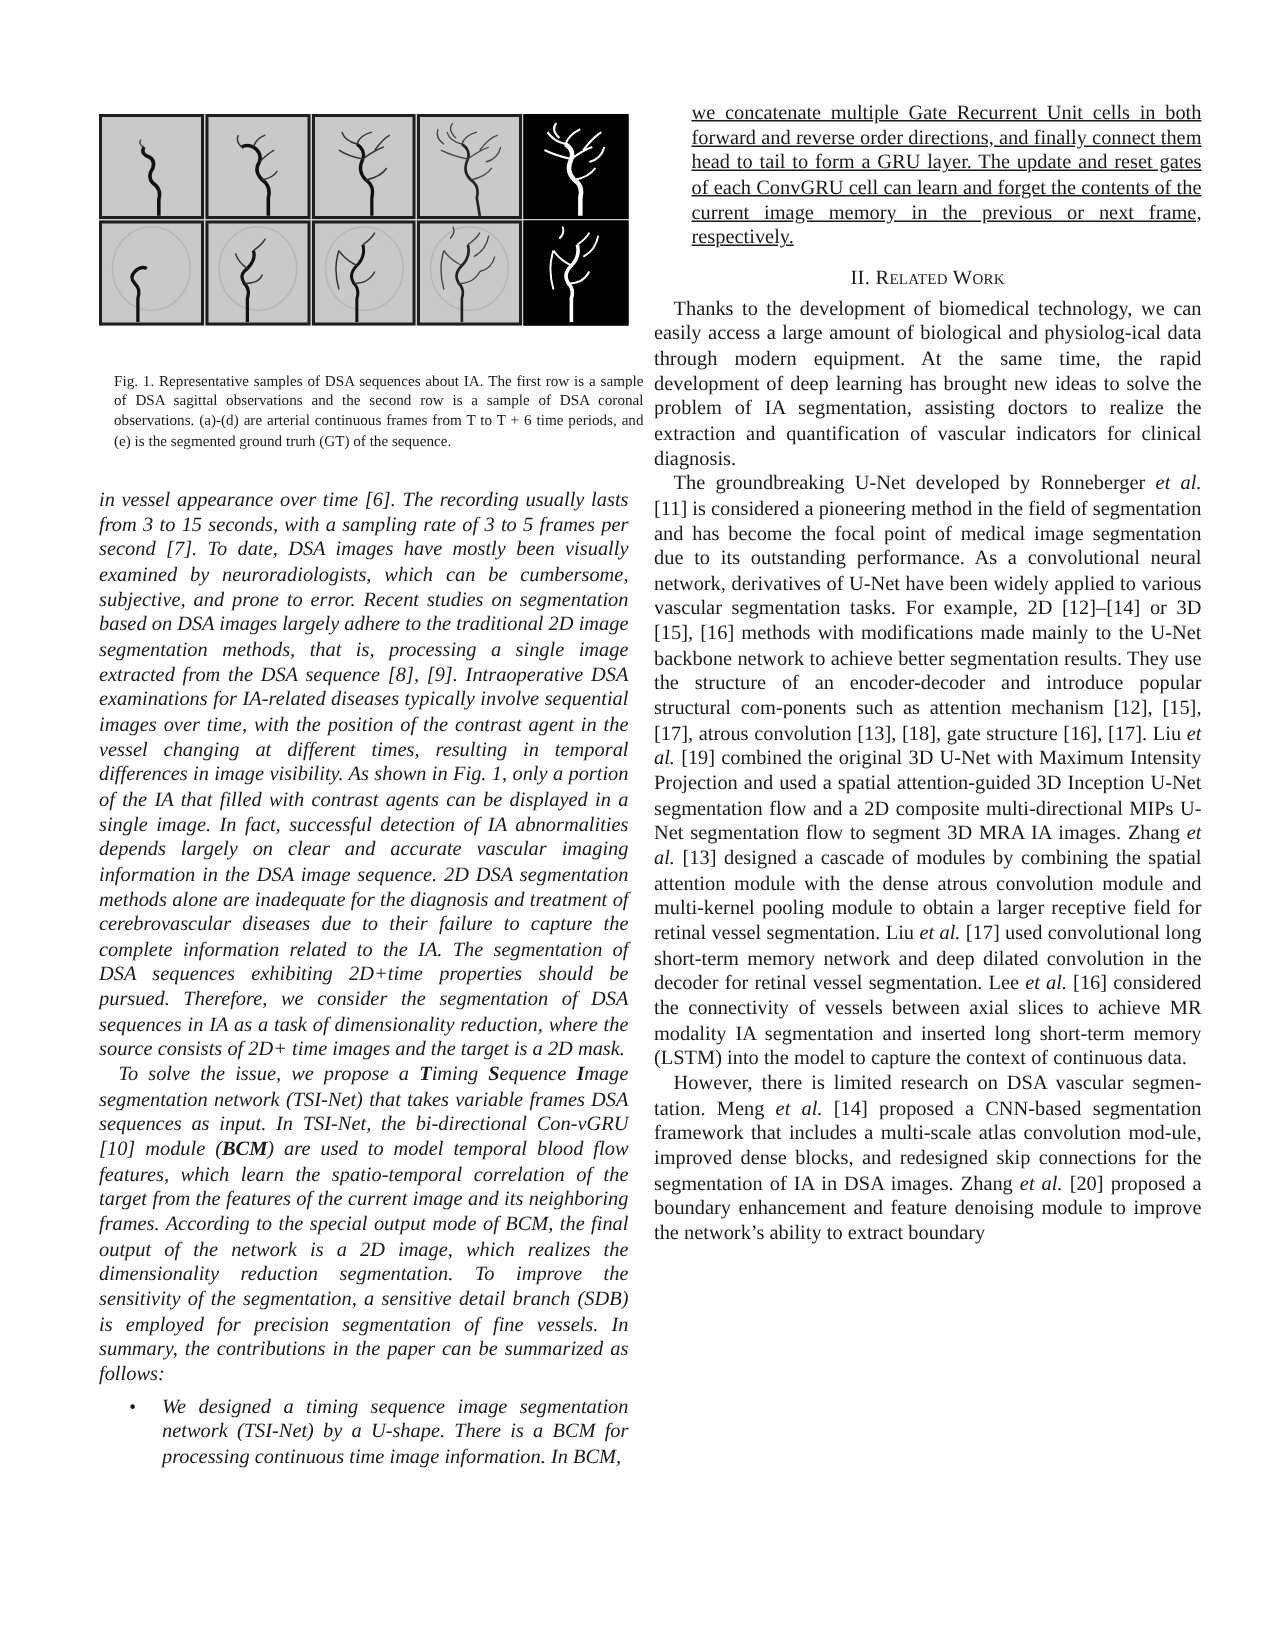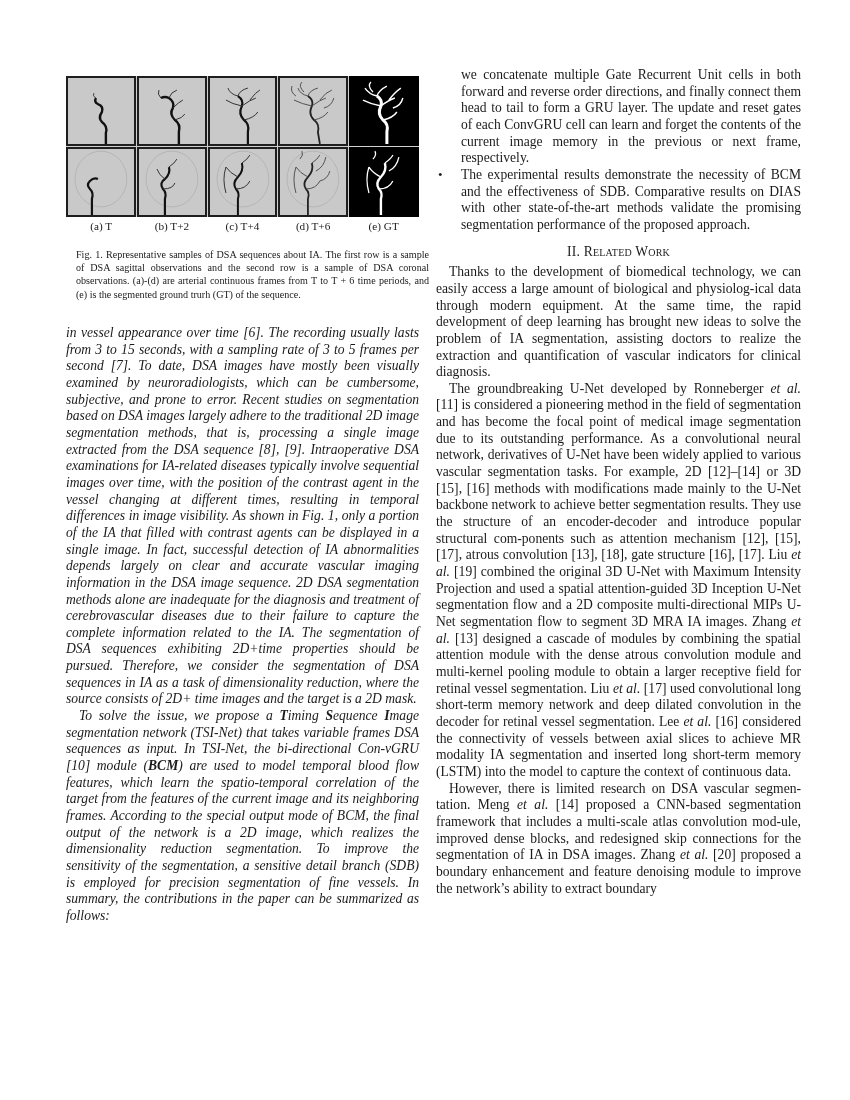--- a/index.html
+++ b/index.html
@@ -23,21 +23,21 @@
   .sub-labels { display: grid; grid-template-columns: repeat(5, 1fr); margin-top: 2px; font-size: 11.2px; text-align: center; line-height: 14px; }
   .caption { position: absolute; left: 76px; top: 248px; width: 353px; font-size: 10.1px; line-height: 13.2px; text-align: justify; }
 
   ul.bullets { list-style: none; margin: 0; padding: 0; }
   ul.bullets li { position: relative; }
   ul.bullets li::before { content: "\2022"; position: absolute; font-size: 13px; }
   .left-col ul.bullets li { padding-left: 42px; }
   .left-col ul.bullets li::before { left: 20px; }
   .right-col ul.bullets li { padding-left: 25px; }
   .right-col ul.bullets li::before { left: 2px; }
-  .cont { padding-left: 25px; }
+  .cont { padding-left: 25px; text-decoration: underline; }
 
   .section-head { text-align: center; margin: 10px 0 4px 0; font-size: 13.6px; letter-spacing: 0.2px; }
   .sc { font-variant: small-caps; }
   i { font-style: italic; }
   b { font-weight: bold; }
 </style>
 </head>
 <body>
 
 <div class="figure">
@@ -101,40 +101,35 @@
         <path d="M32 14 Q38 10 40 6 M28 28 Q20 24 16 18 M26 40 Q36 40 40 32 M16 18 Q12 30 16 44 M36 22 Q44 18 46 8 M20 10 Q24 6 22 2 M40 32 Q48 30 50 22" stroke="#444" stroke-width="0.9" fill="none"></path>
       </svg>
     </div>
     <div class="panel gt">
       <svg viewBox="0 0 66 66">
         <path d="M30 66 L30 50 Q32 44 28 40 Q24 34 30 28 Q36 22 34 14" stroke="#fff" stroke-width="2.4" fill="none"></path>
         <path d="M34 14 Q40 10 42 6 M30 28 Q22 24 18 18 M28 40 Q38 40 42 32 M18 18 Q14 30 18 44 M38 22 Q46 18 48 8 M22 10 Q26 6 24 2" stroke="#fff" stroke-width="1.3" fill="none"></path>
       </svg>
     </div>
   </div>
-  <div class="sub-labels">
-    <span>(a)  T</span>
-    <span>(b) T+2</span>
-    <span>(c) T+4</span>
-    <span>(d) T+6</span>
-    <span>(e) GT</span>
-  </div>
 </div>
 
 <div class="caption">Fig. 1.  Representative samples of DSA sequences about IA. The first row is a sample of DSA sagittal observations and the second row is a sample of DSA coronal observations. (a)-(d) are arterial continuous frames from T to T + 6 time periods, and (e) is the segmented ground trurh (GT) of the sequence.</div>
 
 <div class="col left-col" style="top:325px;font-style:italic;">
   <p>in vessel appearance over time [6]. The recording usually lasts from 3 to 15 seconds, with a sampling rate of 3 to 5 frames per second [7]. To date, DSA images have mostly been visually examined by neuroradiologists, which can be cumbersome, subjective, and prone to error. Recent studies on segmentation based on DSA images largely adhere to the traditional 2D image segmentation methods, that is, processing a single image extracted from the DSA sequence [8], [9]. Intraoperative DSA examinations for IA-related diseases typically involve sequential images over time, with the position of the contrast agent in the vessel changing at different times, resulting in temporal differences in image visibility. As shown in Fig. 1, only a portion of the IA that filled with contrast agents can be displayed in a single image. In fact, successful detection of IA abnormalities depends largely on clear and accurate vascular imaging information in the DSA image sequence. 2D DSA segmentation methods alone are inadequate for the diagnosis and treatment of cerebrovascular diseases due to their failure to capture the complete information related to the IA. The segmentation of DSA sequences exhibiting 2D+time properties should be pursued. Therefore, we consider the segmentation of DSA sequences in IA as a task of dimensionality reduction, where the source consists of 2D+ time images and the target is a 2D mask.</p>
   <p class="indent"><span>To solve the issue, we propose a </span><b>T</b><span>iming </span><b>S</b><span>equence </span><b>I</b><span>mage segmentation network (TSI-Net) that takes variable frames DSA sequences as input. In TSI-Net, the bi-directional Con-vGRU [10] module (</span><b>BCM</b><span>) are used to model temporal blood flow features, which learn the spatio-temporal correlation of the target from the features of the current image and its neighboring frames. According to the special output mode of BCM, the final output of the network is a 2D image, which realizes the dimensionality reduction segmentation. To improve the sensitivity of the segmentation, a sensitive detail branch (SDB) is employed for precision segmentation of fine vessels. In summary, the contributions in the paper can be summarized as follows:</span></p>
+  <ul class="bullets" style="margin-top:5px;">
+    <li>We designed a timing sequence image segmentation network (TSI-Net) by a U-shape. There is a BCM for processing continuous time image information. In BCM,</li>
+  </ul>
 </div>
 
 <div class="col right-col">
   <p class="cont">we concatenate multiple Gate Recurrent Unit cells in both forward and reverse order directions, and finally connect them head to tail to form a GRU layer. The update and reset gates of each ConvGRU cell can learn and forget the contents of the current image memory in the previous or next frame, respectively.</p>
   <ul class="bullets">
-    <li>The experimental results demonstrate the necessity of BCM and the effectiveness of SDB. Comparative results on DIAS with other state-of-the-art methods validate the promising segmentation performance of the proposed approach.</li>
   </ul>
   <div class="section-head">
     <span>II.</span>
     <span class="sc">Related Work</span>
   </div>
   <p class="indent">Thanks to the development of biomedical technology, we can easily access a large amount of biological and physiolog-ical data through modern equipment. At the same time, the rapid development of deep learning has brought new ideas to solve the problem of IA segmentation, assisting doctors to realize the extraction and quantification of vascular indicators for clinical diagnosis.</p>
   <p class="indent"><span>The groundbreaking U-Net developed by Ronneberger </span><i>et al.</i><span> [11] is considered a pioneering method in the field of segmentation and has become the focal point of medical image segmentation due to its outstanding performance. As a convolutional neural network, derivatives of U-Net have been widely applied to various vascular segmentation tasks. For example, 2D [12]–[14] or 3D [15], [16] methods with modifications made mainly to the U-Net backbone network to achieve better segmentation results. They use the structure of an encoder-decoder and introduce popular structural com-ponents such as attention mechanism [12], [15], [17], atrous convolution [13], [18], gate structure [16], [17]. Liu </span><i>et al.</i><span> [19] combined the original 3D U-Net with Maximum Intensity Projection and used a spatial attention-guided 3D Inception U-Net segmentation flow and a 2D composite multi-directional MIPs U-Net segmentation flow to segment 3D MRA IA images. Zhang </span><i>et al.</i><span> [13] designed a cascade of modules by combining the spatial attention module with the dense atrous convolution module and multi-kernel pooling module to obtain a larger receptive field for retinal vessel segmentation. Liu </span><i>et al.</i><span> [17] used convolutional long short-term memory network and deep dilated convolution in the decoder for retinal vessel segmentation. Lee </span><i>et al.</i><span> [16] considered the connectivity of vessels between axial slices to achieve MR modality IA segmentation and inserted long short-term memory (LSTM) into the model to capture the context of continuous data.</span></p>
   <p class="indent"><span>However, there is limited research on DSA vascular segmen-tation. Meng </span><i>et al.</i><span> [14] proposed a CNN-based segmentation framework that includes a multi-scale atlas convolution mod-ule, improved dense blocks, and redesigned skip connections for the segmentation of IA in DSA images. Zhang  </span><i>et al.</i><span> [20] proposed a boundary enhancement and feature denoising module to improve the network’s ability to extract boundary</span></p>
 </div>
 

